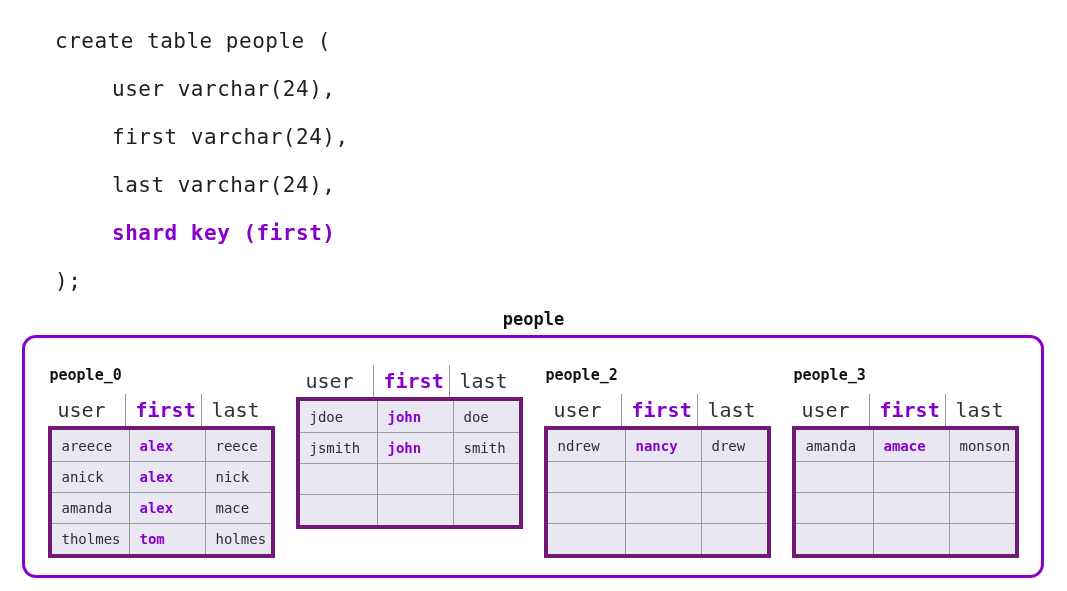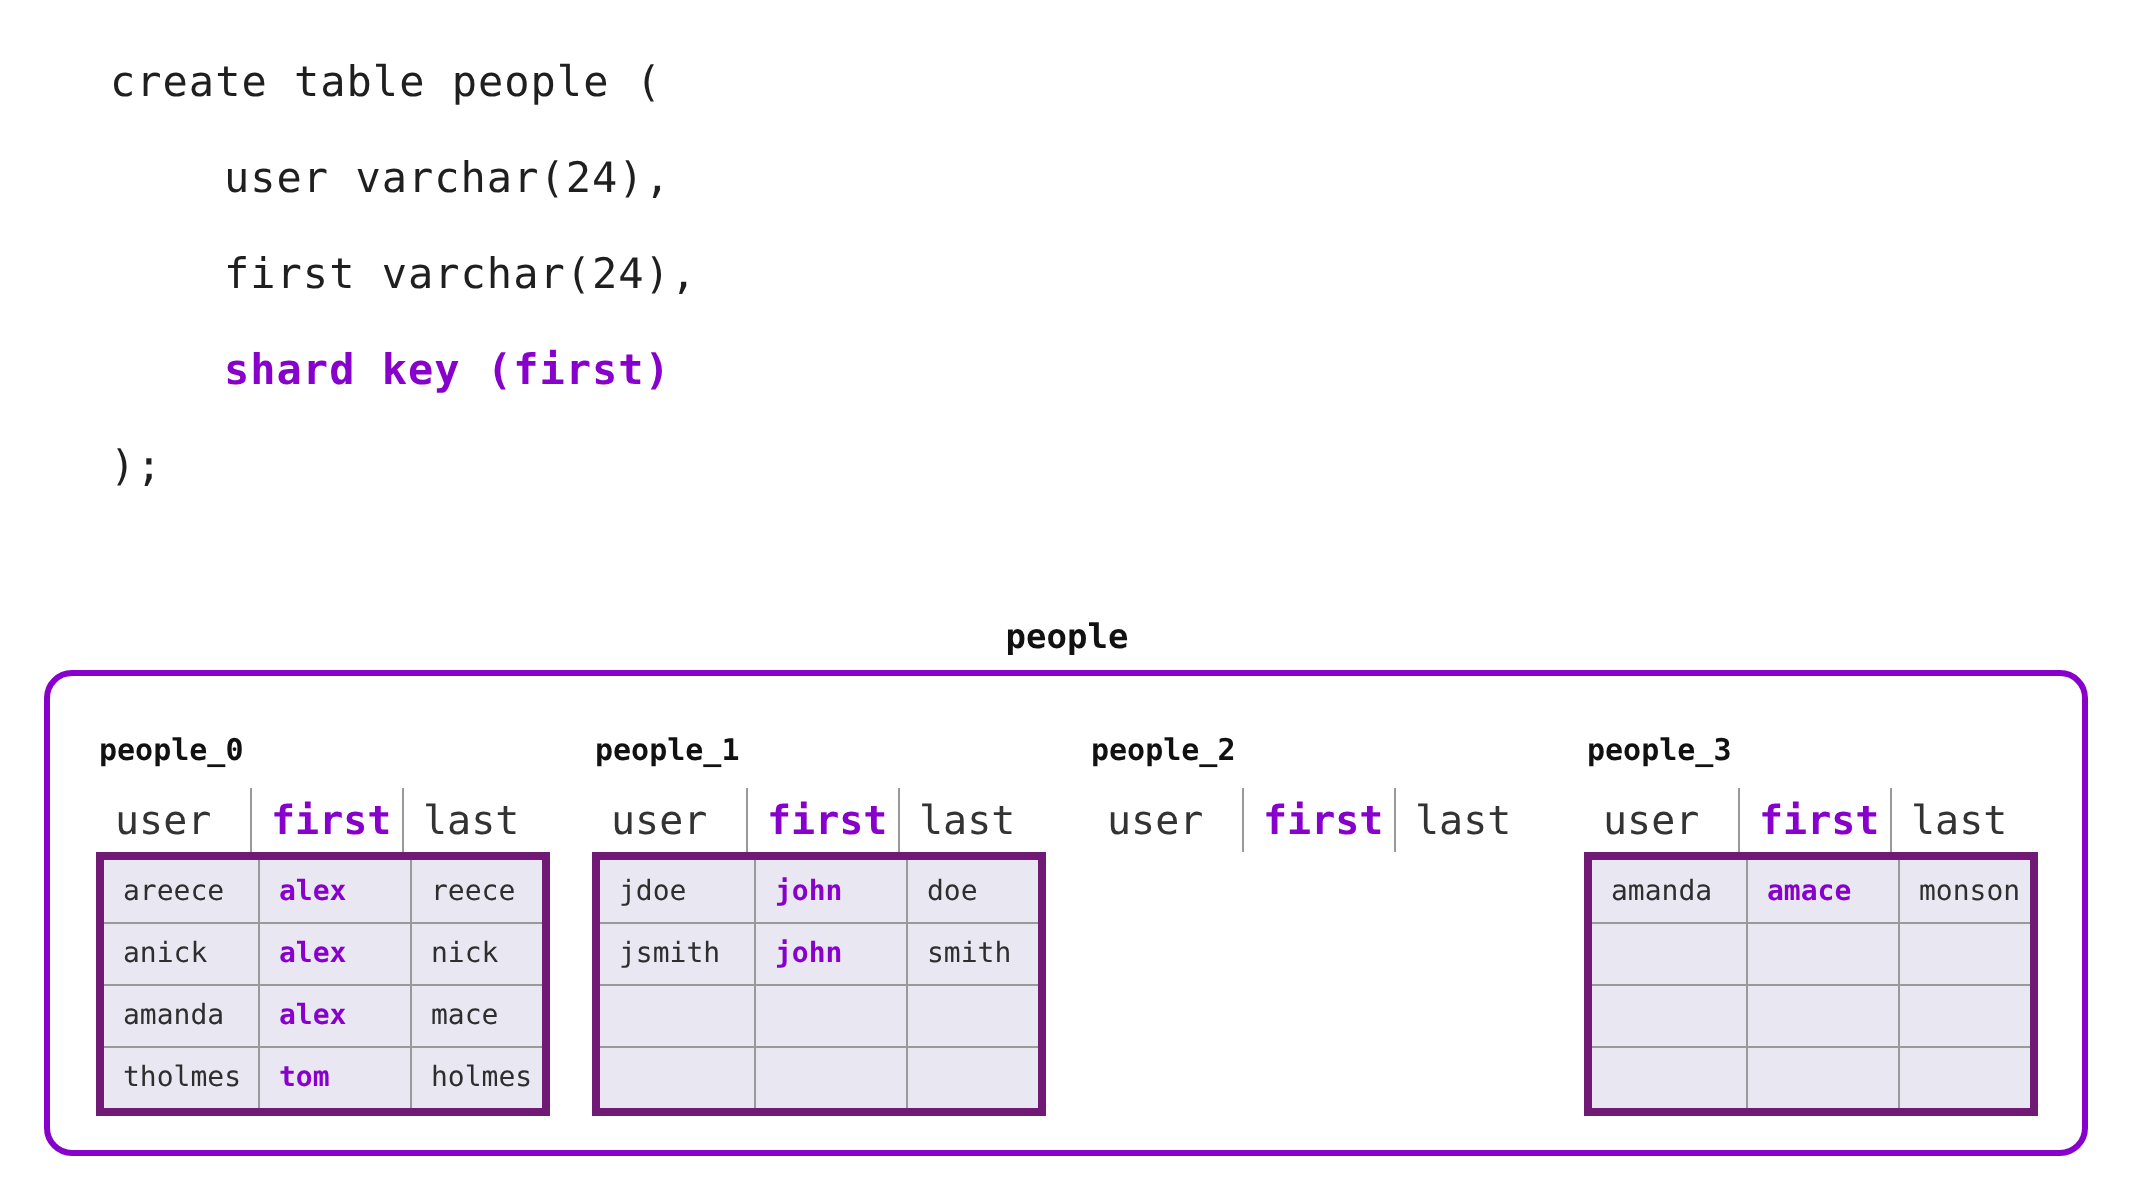--- a/index.html
+++ b/index.html
@@ -75,20 +75,21 @@
   .c1 { width: 76px; flex: 0 0 auto; }
   .c2 { flex: 1; }
 </style>
 </head>
 <body style="--accent: #8800cc; --row-fill: #e9e7f2; --text-dark: #1f1f1f;">
 
 <div class="code-block">
   <div class="code-line">create table people (</div>
   <div class="code-line indent">user varchar(24),</div>
   <div class="code-line indent">first varchar(24),</div>
+  <div class="code-line indent">last varchar(24),</div>
   <div class="code-line indent highlight">shard key (first)</div>
   <div class="code-line">);</div>
 </div>
 
 <div class="cluster-title">people</div>
 
 <div class="cluster-box" id="cluster-box">
     <div class="shard">
       <div class="shard-name">people_0</div>
       <div class="shard-header">
@@ -113,21 +114,20 @@
           <div class="cell c2">mace</div>
         </div>
         <div class="shard-row">
           <div class="cell c0">tholmes</div>
           <div class="cell c1 key">tom</div>
           <div class="cell c2">holmes</div>
         </div>
       </div>
     </div>
     <div class="shard">
-      <div class="shard-name">people_1</div>
       <div class="shard-header">
         <div class="hcell c0">user</div>
         <div class="hcell c1 key">first</div>
         <div class="hcell c2">last</div>
       </div>
       <div class="shard-grid">
         <div class="shard-row">
           <div class="cell c0">jdoe</div>
           <div class="cell c1 key">john</div>
           <div class="cell c2">doe</div>
@@ -149,20 +149,42 @@
         </div>
       </div>
     </div>
     <div class="shard">
       <div class="shard-name">people_2</div>
       <div class="shard-header">
         <div class="hcell c0">user</div>
         <div class="hcell c1 key">first</div>
         <div class="hcell c2">last</div>
       </div>
+      <div class="shard-grid">
+        <div class="shard-row">
+          <div class="cell c0">ndrew</div>
+          <div class="cell c1 key">nancy</div>
+          <div class="cell c2">drew</div>
+        </div>
+        <div class="shard-row">
+          <div class="cell c0"></div>
+          <div class="cell c1 key"></div>
+          <div class="cell c2"></div>
+        </div>
+        <div class="shard-row">
+          <div class="cell c0"></div>
+          <div class="cell c1 key"></div>
+          <div class="cell c2"></div>
+        </div>
+        <div class="shard-row">
+          <div class="cell c0"></div>
+          <div class="cell c1 key"></div>
+          <div class="cell c2"></div>
+        </div>
+      </div>
     </div>
     <div class="shard">
       <div class="shard-name">people_3</div>
       <div class="shard-header">
         <div class="hcell c0">user</div>
         <div class="hcell c1 key">first</div>
         <div class="hcell c2">last</div>
       </div>
       <div class="shard-grid">
         <div class="shard-row">

